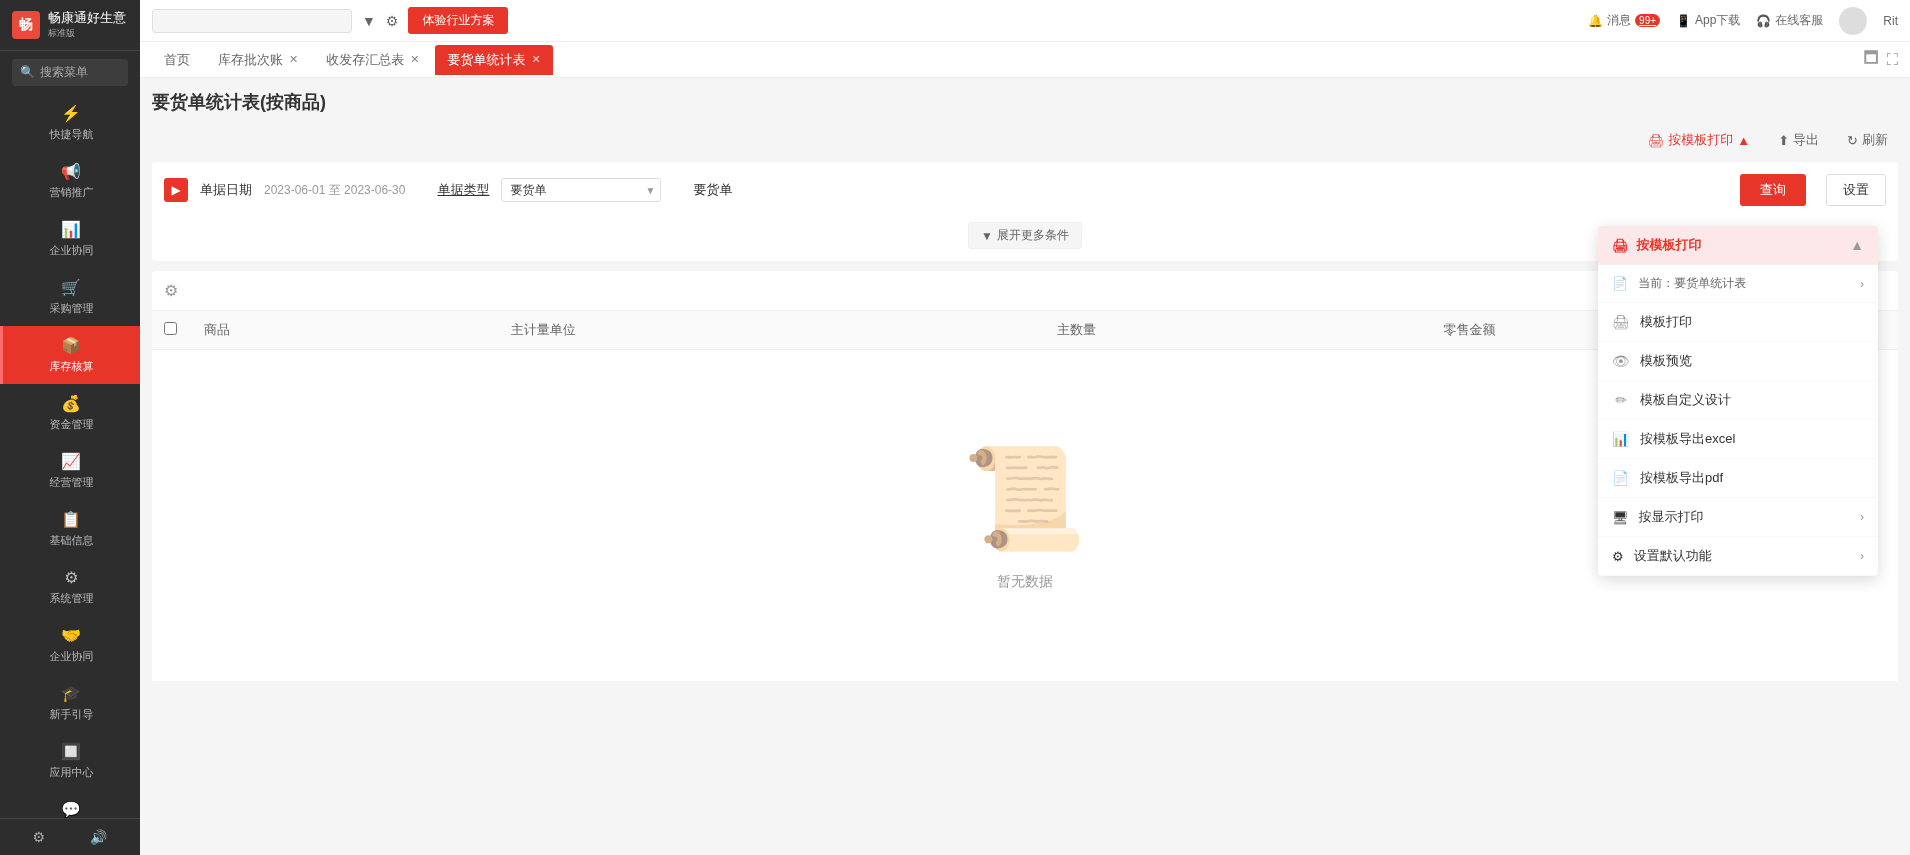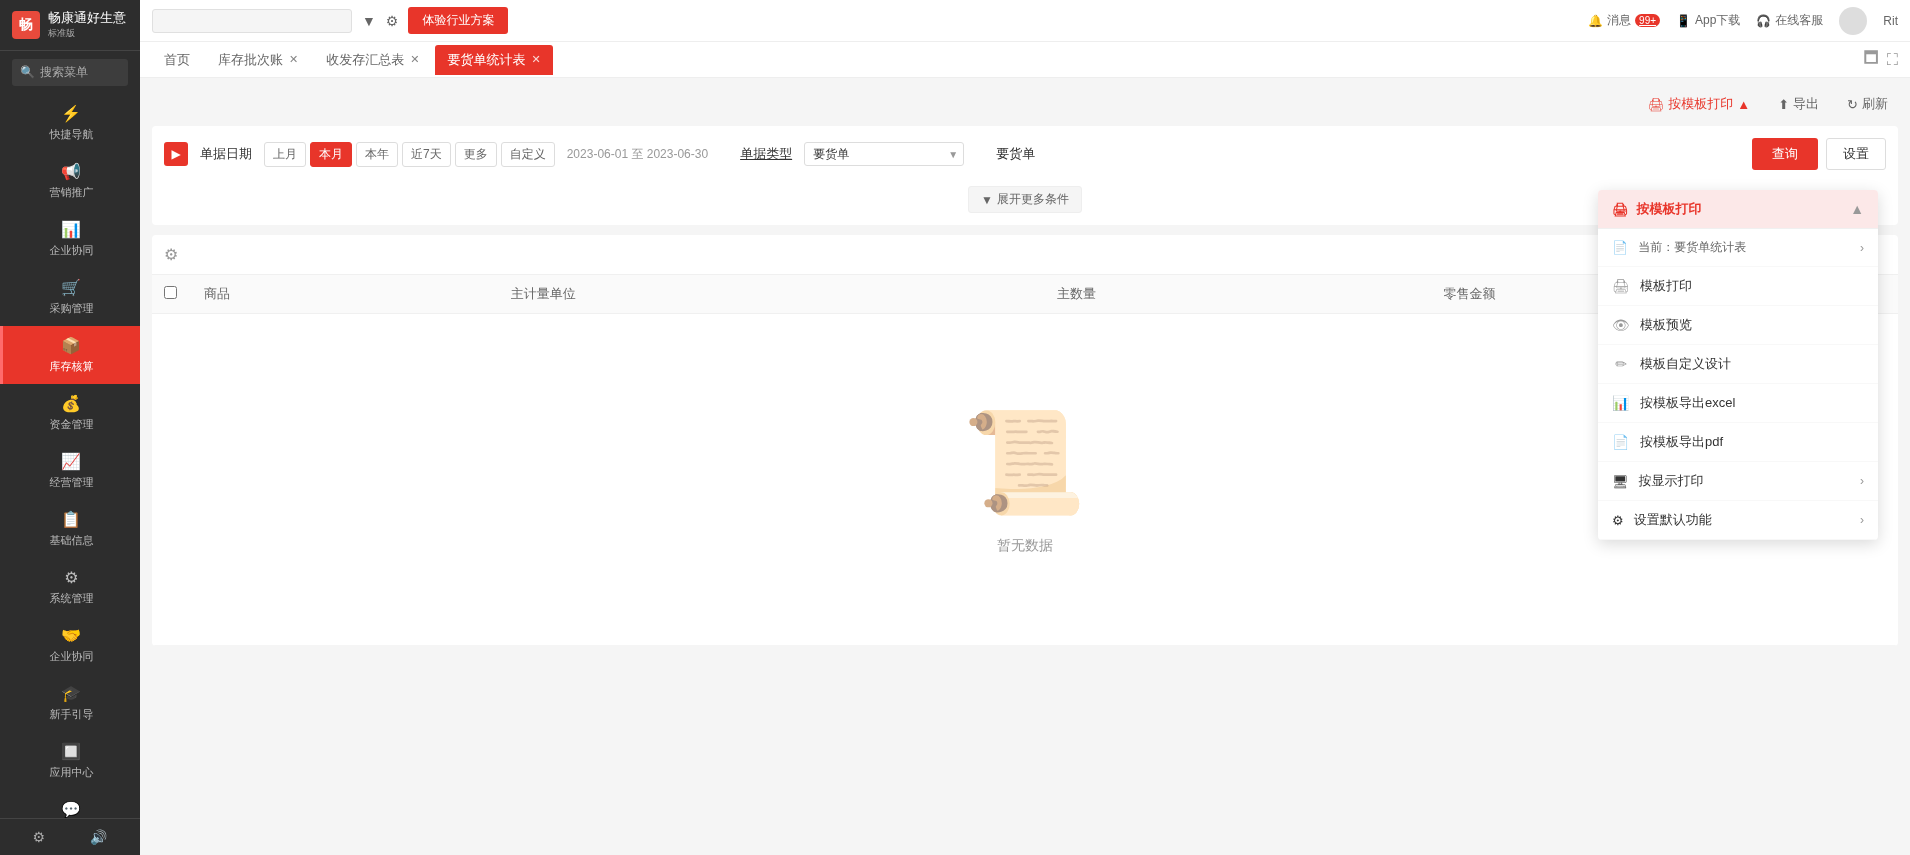--- a/index.html
+++ b/index.html
@@ -227,20 +227,21 @@
       <span class="tab-close">✕</span>
     </div>
     <div class="tabs-maximize">
       <button class="tab-btn">🗖</button>
       <button class="tab-btn">⛶</button>
     </div>
   </div>
 
   <div class="content-area">
     <div class="page">
+      <h2 class="page-title">要货单统计表(按商品)</h2>
 
       <div style="position:relative;">
 
         <div style="display:flex; justify-content:flex-end; gap:8px; margin-bottom:8px; align-items:center;">
           <button class="btn-print">
             <span>🖨</span>
             <span>按模板打印</span>
             <span>▲</span>
           </button>
           <button class="btn-export">
@@ -250,38 +251,30 @@
           <button class="btn-refresh">
             <span>↻</span>
             <span>刷新</span>
           </button>
         </div>
 
         <div class="filter-card">
           <div class="filter-row">
             <div class="filter-arrow">▶</div>
             <span class="filter-label">单据日期</span>
-            <div class="date-options">
-              <button class="date-btn">上月</button>
-              <button class="date-btn active">本月</button>
-              <button class="date-btn">本年</button>
-              <button class="date-btn">近7天</button>
-              <button class="date-btn">更多</button>
-              <button class="date-btn">自定义</button>
-            </div>
             <span class="date-range">2023-06-01 至 2023-06-30</span>
 
             <span class="filter-label" style="margin-left:20px;text-decoration:underline;">单据类型</span>
             <div class="select-wrapper">
               <select class="filter-select"><option>要货单</option></select>
             </div>
 
             <span class="filter-label" style="margin-left:20px;">要货单</span>
 
-            <div style="margin-left:auto; display:flex; gap:8px;">
+            <div style="margin-left:auto; display:flex; gap:20px;">
               <button class="btn-query">查询</button>
               <button class="btn-settings">设置</button>
             </div>
           </div>
           <div style="display:flex; justify-content:center; margin-top:8px;">
             <div class="expand-btn">
               <span>▼</span>
               <span>展开更多条件</span>
             </div>
           </div>

